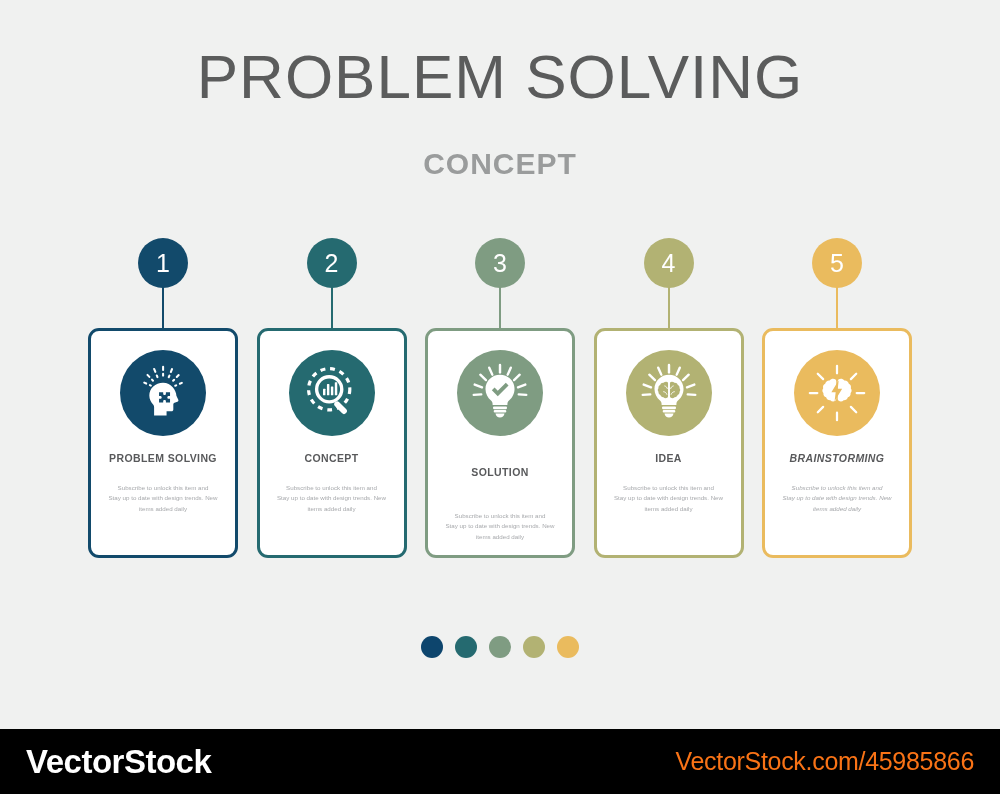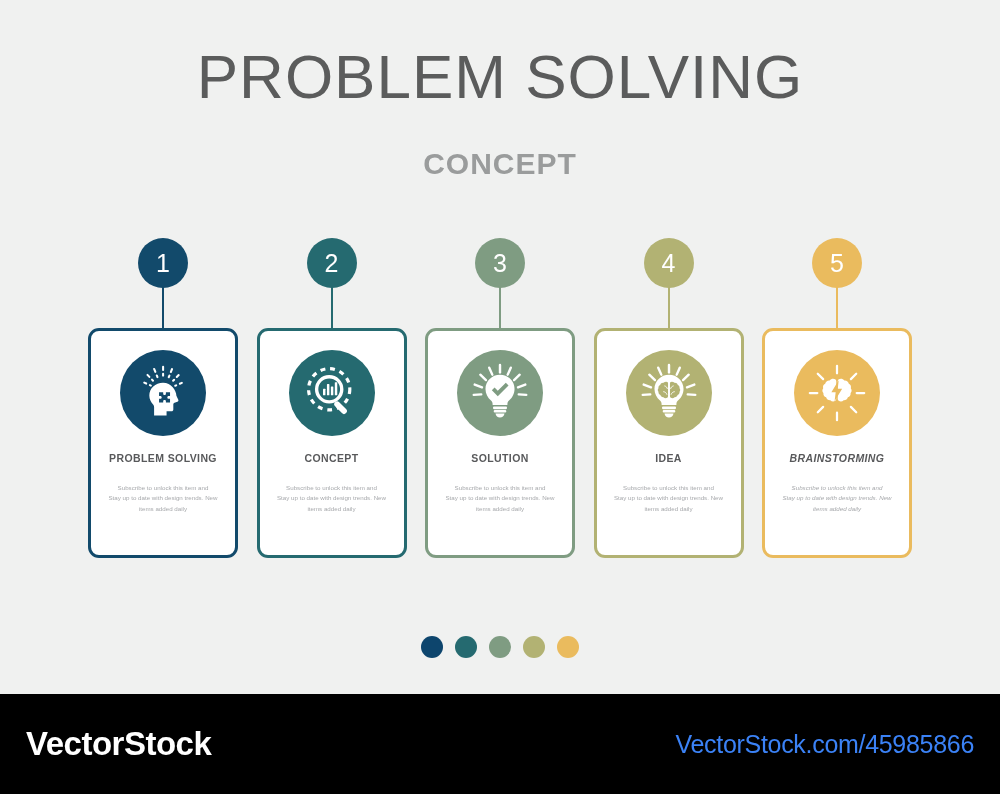--- a/index.html
+++ b/index.html
@@ -134,37 +134,37 @@
     height: 22px;
     border-radius: 50%;
   }
 
   
   .footer {
     position: absolute;
     left: 0;
     bottom: 0;
     width: 1000px;
-    height: 100px;
+    height: 65px;
     background: #000000;
     display: flex;
     align-items: center;
     justify-content: space-between;
     box-sizing: border-box;
     padding: 0 26px;
   }
   .footer-logo {
     color: #ffffff;
     font-size: 33px;
     font-weight: bold;
     letter-spacing: -0.5px;
     font-family: "Liberation Sans", sans-serif;
   }
   .footer-url {
-    color: #3b82f6;
+    color: #f97316;
     font-size: 25px;
     font-weight: normal;
     letter-spacing: -0.3px;
   }
 </style>
 </head>
 <body style="background: rgb(240, 241, 240);">
 
 <div class="header">
   <h1 class="title">PROBLEM SOLVING</h1>
@@ -253,21 +253,21 @@
       <div class="card-desc">Subscribe to unlock this item and
 Stay up to date with design trends. New items added daily</div>
     </div>
   </div>
 
   <div class="step">
     <div class="badge" style="background: rgb(127, 156, 130);">
       <span>3</span>
     </div>
     <div class="stem" style="background: rgb(127, 156, 130);"></div>
-    <div class="card" style="border-color: rgb(127, 156, 130);">
+    <div class="card" style="border-color: rgb(127, 156, 130); gap: 14px;">
       <div class="icon-circle" style="background: rgb(127, 156, 130);">
         <span>
           <svg width="60" height="60" viewBox="0 0 64 64">
             <g fill="#ffffff">
 
               <g stroke="#ffffff" stroke-width="2.6" stroke-linecap="round">
                 <line x1="32" y1="2" x2="32" y2="10"></line>
                 <line x1="20.5" y1="5" x2="23.8" y2="12.4"></line>
                 <line x1="43.5" y1="5" x2="40.2" y2="12.4"></line>
                 <line x1="11" y1="12.5" x2="17" y2="18.2"></line>

